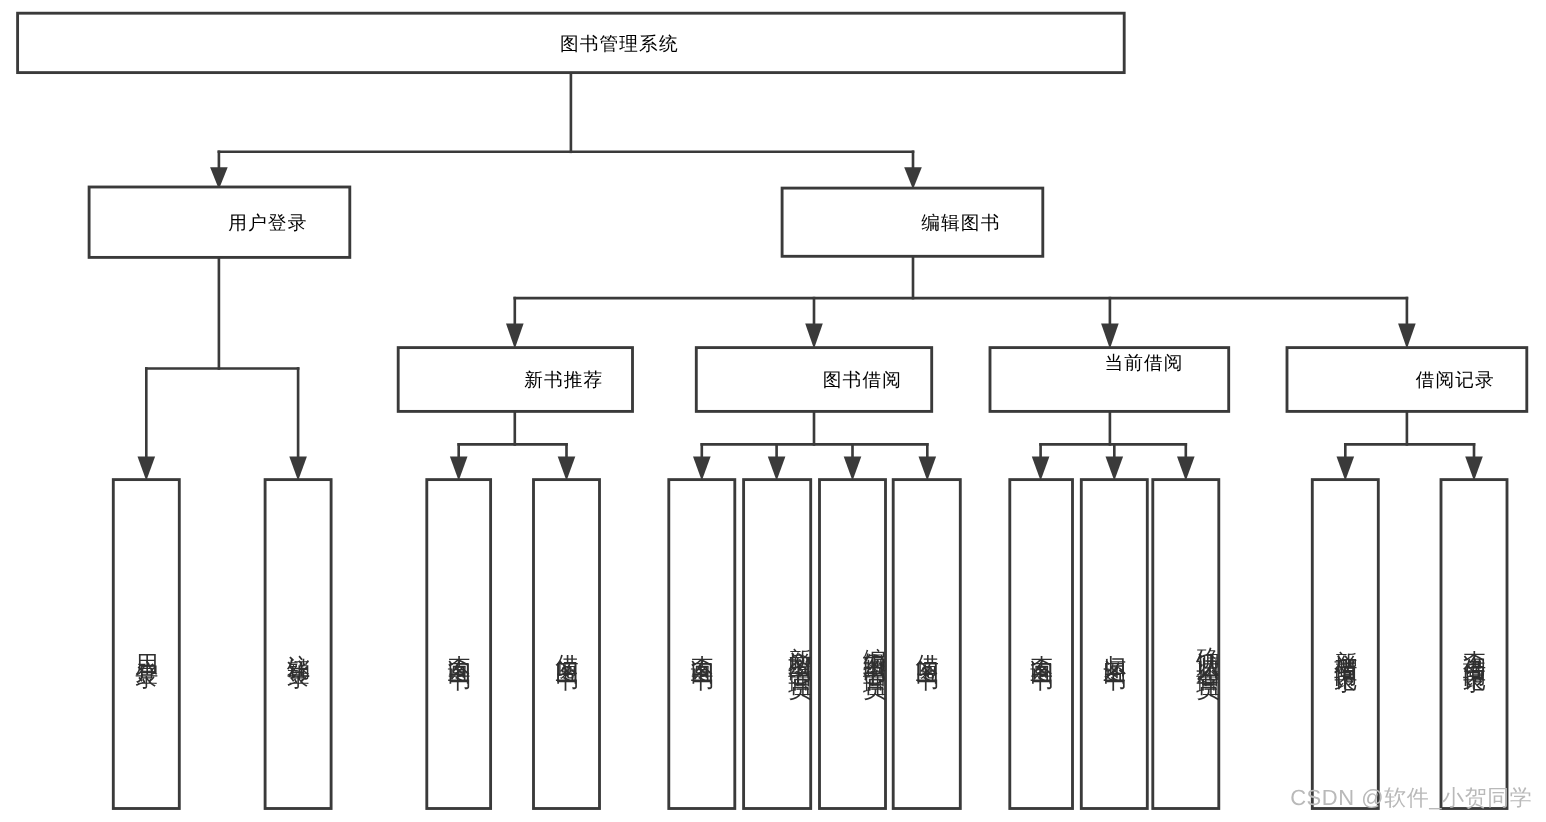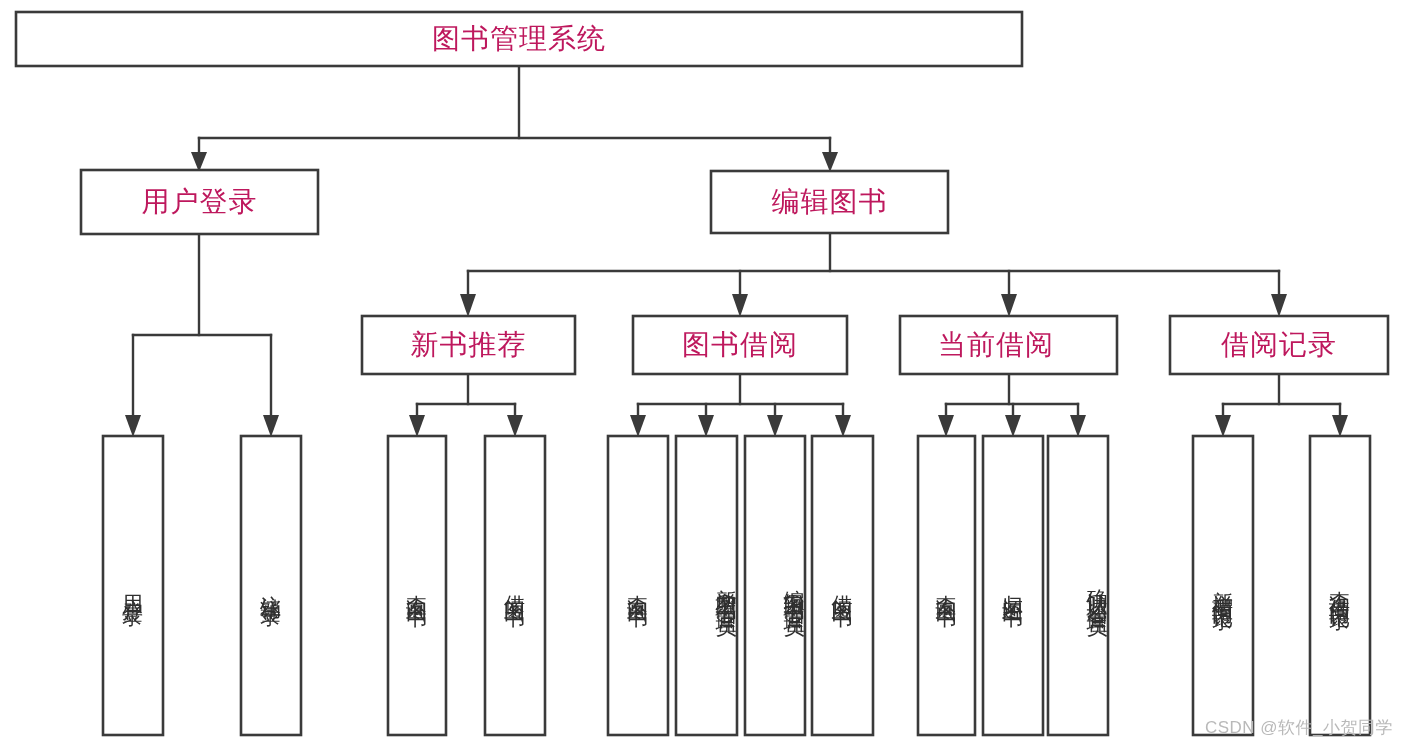--- a/index.html
+++ b/index.html
@@ -9,34 +9,34 @@
     color:#2b2b2b;
   }
   #diagram-root{position:relative;width:1405px;height:747px;}
   svg#tree{position:absolute;left:0;top:0;width:1405px;height:747px;}
   .node-box{fill:#ffffff;stroke:#3a3a3a;stroke-width:2.6;}
   .conn{stroke:#3a3a3a;stroke-width:2.4;fill:none;stroke-linecap:square;}
   .arrow-head{fill:#3a3a3a;stroke:none;}
   .h-label{
     position:absolute;
     display:flex;align-items:center;justify-content:center;
-    font-size:28px;letter-spacing:1px;color:#be185d;
-    white-space:nowrap;pointer-events:none;
+    font-size:17px;letter-spacing:1px;color:#000000;
+    white-space:nowrap;pointer-events:none;margin-left:44px;
   }
   .v-label{
     position:absolute;
     display:flex;align-items:center;justify-content:center;
     writing-mode:vertical-rl;text-orientation:upright;
     font-size:21px;letter-spacing:4px;color:#2f2f2f;
     line-height:1;pointer-events:none;
   }
   .v-label.top{align-items:flex-start;}
   #watermark{
     position:absolute;right:12px;bottom:8px;
-    font-size:17px;color:#b9b9b9;letter-spacing:0.5px;
+    font-size:20px;color:#b9b9b9;letter-spacing:0.5px;
     white-space:nowrap;
   }
 </style>
 </head>
 <body>
 
 <div id="diagram-root">
 
   <svg id="tree" viewBox="0 0 1405 747">
 
@@ -142,21 +142,21 @@
     <rect class="node-box" x="1310" y="436" width="60" height="299"></rect>
   </svg>
 
   <div class="h-label" style="left:16px;top:12px;width:1006px;height:54px;">图书管理系统</div>
 
   <div class="h-label" style="left:81px;top:170px;width:237px;height:64px;">用户登录</div>
   <div class="h-label" style="left:711px;top:171px;width:237px;height:62px;">编辑图书</div>
 
   <div class="h-label" style="left:633px;top:316px;width:214px;height:58px;">图书借阅</div>
   <div class="h-label" style="left:362px;top:316px;width:213px;height:58px;">新书推荐</div>
-  <div class="h-label" style="left:900px;top:316px;width:192px;height:58px;">当前借阅</div>
+  <div class="h-label" style="left:900px;top:300px;width:192px;height:58px;">当前借阅</div>
   <div class="h-label" style="left:1170px;top:316px;width:218px;height:58px;border-radius:20px;">借阅记录</div>
 
   <div class="v-label" style="left:103px;top:436px;width:60px;height:299px;">用户登录</div>
   <div class="v-label" style="left:241px;top:436px;width:60px;height:299px;">注销登录</div>
 
   <div class="v-label" style="left:388px;top:436px;width:58px;height:299px;">查询图书</div>
   <div class="v-label" style="left:485px;top:436px;width:60px;height:299px;">借阅图书</div>
 
   <div class="v-label" style="left:608px;top:436px;width:60px;height:299px;">查询图书</div>
   <div class="v-label top" style="left:676px;top:444px;width:61px;height:291px;">新增图书（管理员）</div>

